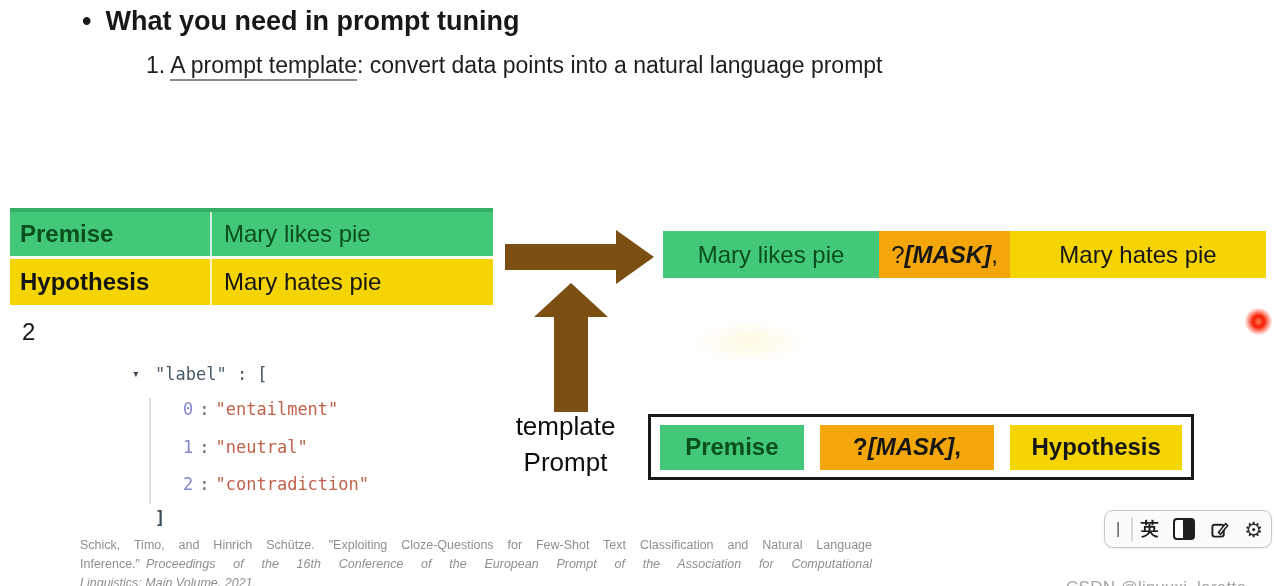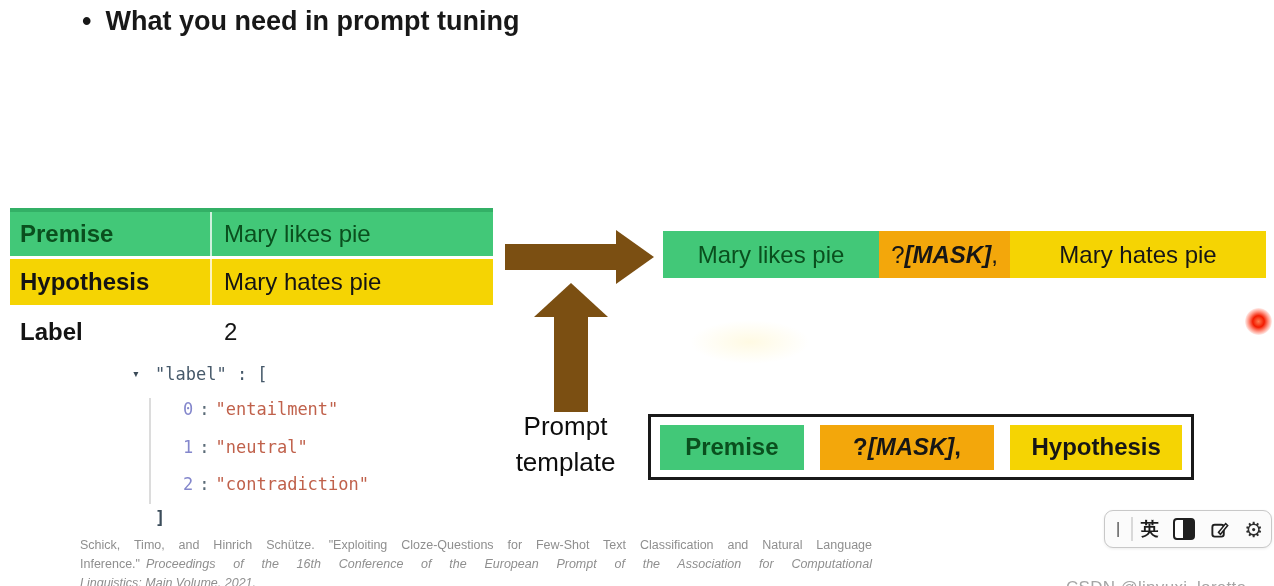--- a/index.html
+++ b/index.html
@@ -92,49 +92,52 @@
 </style>
 </head>
 <body>
 
 <div class="canvas">
 
   <div class="abs title">
     <span>•</span>
     <span>What you need in prompt tuning</span>
   </div>
+  <div class="abs subtitle">
+    <span>1.</span>
+    <span class="u">A prompt template</span><span>: convert data points into a natural language prompt</span>
+  </div>
 
   <div class="abs tbl-row row-premise">
     <div class="cell-l">Premise</div>
     <div class="cell-v">Mary likes pie</div>
   </div>
   <div class="abs tbl-row row-hypothesis">
     <div class="cell-l">Hypothesis</div>
     <div class="cell-v">Mary hates pie</div>
   </div>
   <div class="abs tbl-row row-label">
-    <div class="cell-l">Label</div>
     <div class="cell-v">2</div>
   </div>
 
   <div class="abs code code-caret">▾</div>
   <div class="abs code code-line code-open">"label" : [</div>
   <div class="abs indent-guide"></div>
   <div class="abs code code-line code-item0"><span class="code-num">0</span><span class="code-colon">:</span><span class="code-str">"entailment"</span></div>
   <div class="abs code code-line code-item1"><span class="code-num">1</span><span class="code-colon">:</span><span class="code-str">"neutral"</span></div>
   <div class="abs code code-line code-item2"><span class="code-num">2</span><span class="code-colon">:</span><span class="code-str">"contradiction"</span></div>
   <div class="abs code code-line code-close">]</div>
 
   <div class="abs arr arrow-h-shaft"></div>
   <div class="abs arrow-h-head"></div>
   <div class="abs arrow-v-head"></div>
   <div class="abs arr arrow-v-shaft"></div>
   <div class="abs prompt-label">
+    <div>template</div>
     <div>Prompt</div>
-    <div>template</div>
   </div>
 
   <div class="abs strip">
     <div class="seg seg-green">Mary likes pie</div>
     <div class="seg seg-orange">
         <span>? </span>
         <span class="mask-b">[MASK]</span>
         <span>,</span>
       </div>
     <div class="seg seg-yellow">Mary hates pie</div>

